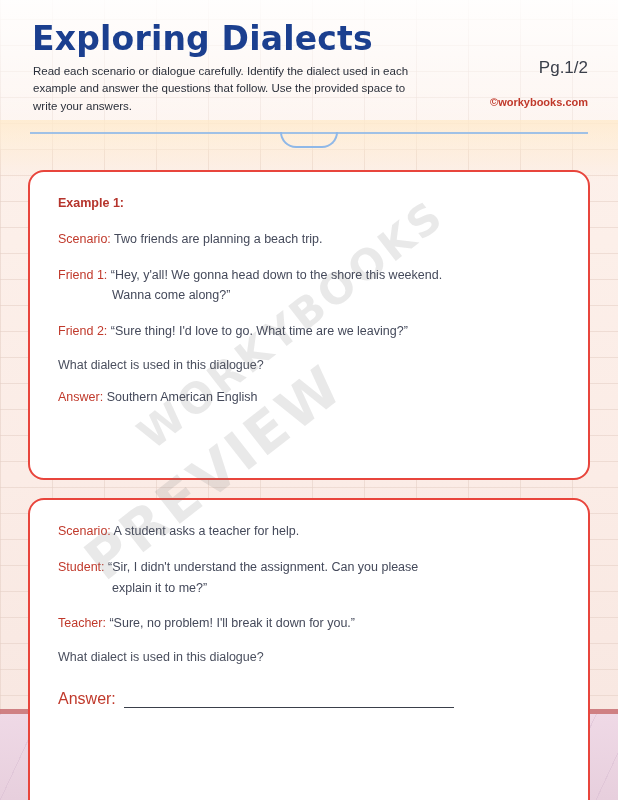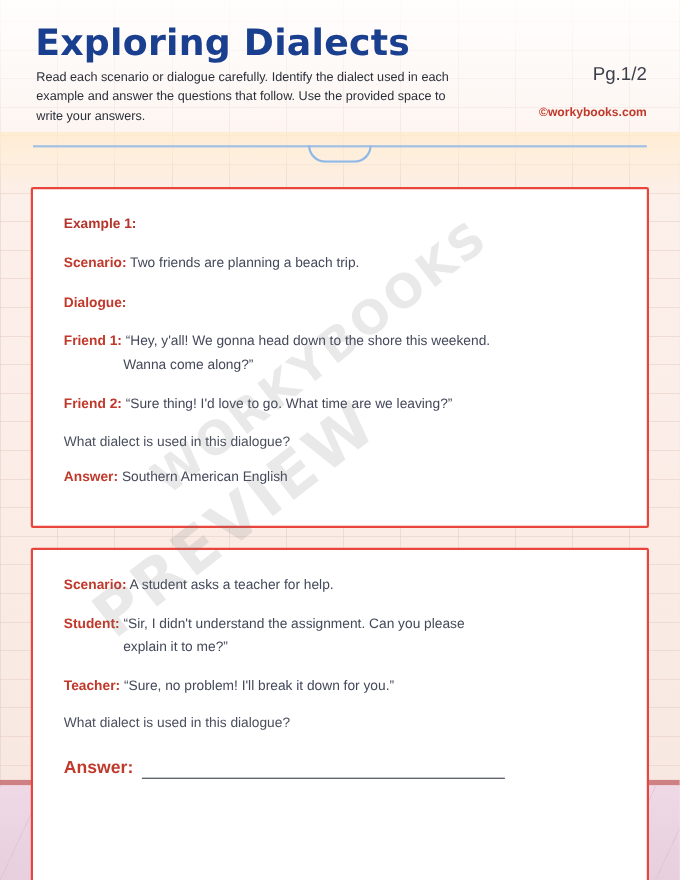--- a/index.html
+++ b/index.html
@@ -11,21 +11,21 @@
     height: 800px;
     font-family: "Liberation Sans", sans-serif;
     background: #ffffff;
     overflow: hidden;
   }
   .page {
     position: relative;
     width: 618px;
     height: 800px;
     overflow: hidden;
-    background: #e5e5e5;
+    background: #fde047;
   }
 
   
   .bg-brick {
     position: absolute;
     inset: 0;
     background:
       repeating-linear-gradient(0deg, rgba(228,206,196,0.55) 0 1px, rgba(0,0,0,0) 1px 26px),
       repeating-linear-gradient(90deg, rgba(228,206,196,0.55) 0 1px, rgba(0,0,0,0) 1px 52px),
       linear-gradient(180deg, #fdf2ec 0%, #fbece6 60%, #f7e6e0 100%);
@@ -121,38 +121,38 @@
     box-sizing: border-box;
   }
 
   
   .card {
     position: absolute;
     left: 28px;
     right: 28px;
     background: #ffffff;
     border: 2px solid #e8453c;
-    border-radius: 2px;
+    border-radius: 16px;
     box-sizing: border-box;
     padding: 22px 28px;
     overflow: hidden;
   }
   .card-1 { top: 170px; height: 310px; }
   .card-2 { top: 498px; height: 336px; }
 
   .line {
     font-size: 12.5px;
     color: #3a3f4a;
     line-height: 1.5;
     margin-bottom: 17px;
   }
   .line.tight { margin-bottom: 10px; }
   .lbl {
     color: #c0392b;
-    font-weight: bold;
+    font-weight: normal;
     text-align: center;
   }
   .lbl-strong {
     color: #b5342c;
     font-weight: bold;
   }
   .quote {
     color: #44495a;
   }
   .cont {
@@ -228,23 +228,20 @@
   <div class="card card-1">
     <div class="line">
       <span class="lbl-strong">Example 1:</span>
     </div>
 
     <div class="line">
       <span class="lbl">Scenario:</span>
       <span class="quote">Two friends are planning a beach trip.</span>
     </div>
 
-    <div class="line">
-      <span class="lbl">Dialogue:</span>
-    </div>
 
     <div class="line">
       <span class="lbl">Friend 1:</span>
       <span class="quote">“Hey, y'all! We gonna head down to the shore this weekend.</span>
       <span class="cont quote">Wanna come along?”</span>
     </div>
 
     <div class="line">
       <span class="lbl">Friend 2:</span>
       <span class="quote">“Sure thing! I'd love to go. What time are we leaving?”</span>

